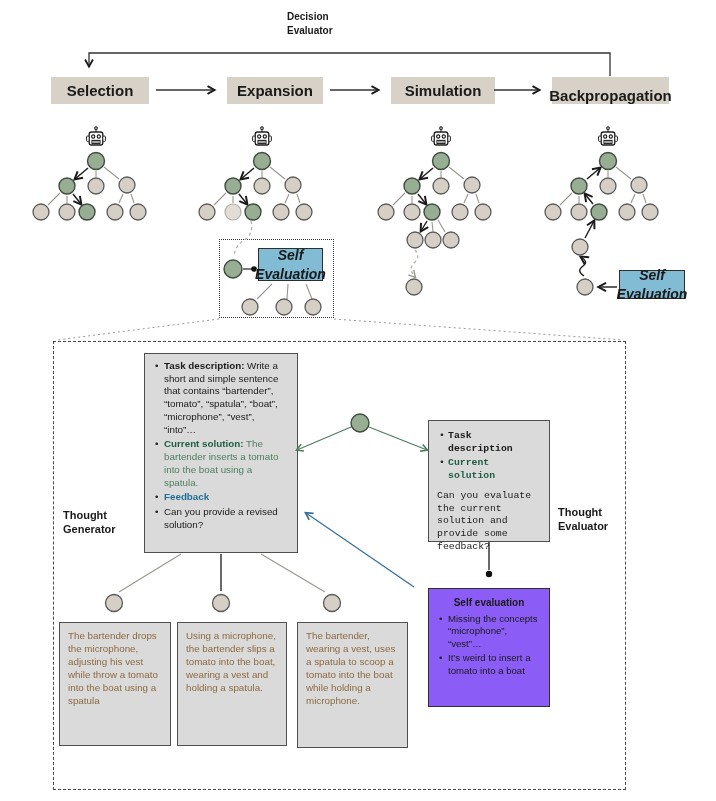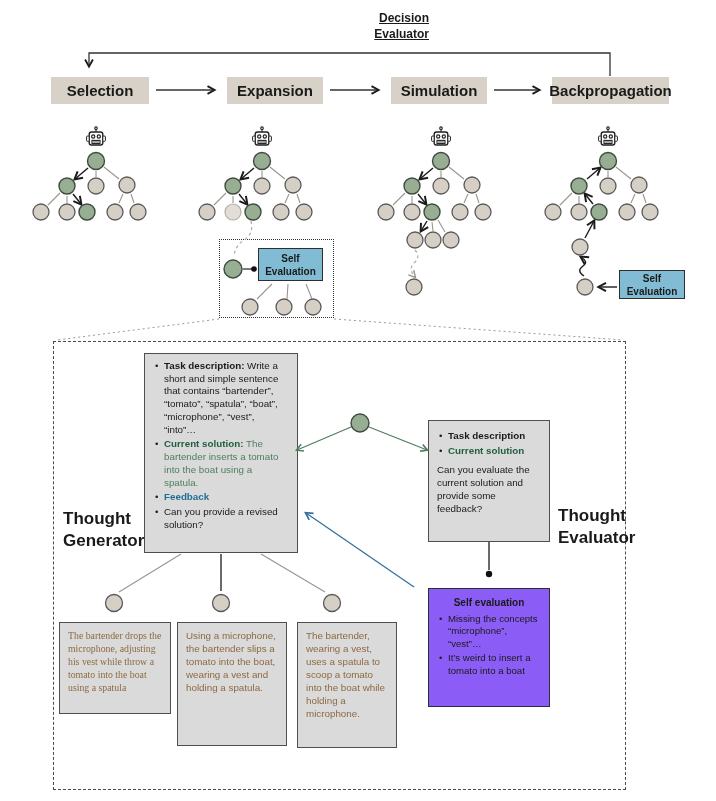--- a/index.html
+++ b/index.html
@@ -1,34 +1,34 @@
 <!DOCTYPE html>
 <html><head>
 <meta charset="utf-8">
 <style>
   html,body{margin:0;padding:0;background:#fff;}
   body{width:716px;height:801px;position:relative;font-family:"Liberation Sans",sans-serif;color:#1a1a1a;}
   .abs{position:absolute;box-sizing:border-box;}
-  .title{left:287px;top:10px;width:142px;text-align:right;font-weight:bold;font-size:12px;line-height:1.35;text-decoration:underline;}
+  .title{left:287px;top:10px;width:142px;text-align:left;font-weight:bold;font-size:10px;line-height:1.35;}
   .stage{background:#d7d1c7;display:flex;align-items:center;justify-content:center;font-weight:bold;font-size:15px;height:27px;top:77px;}
-  .blue-sm{background:#82bcd4;border:1.5px solid #2e2e2e;display:flex;flex-direction:column;align-items:center;justify-content:center;font-weight:bold;font-size:10px;line-height:1.3;text-align:center;}
+  .blue-sm{background:#82bcd4;border:1.5px solid #2e2e2e;display:flex;flex-direction:column;align-items:center;justify-content:center;font-weight:bold;font-size:14px;line-height:1.3;text-align:center;font-style:italic;}
   .dotted-box{border:1.3px dotted #333;background:transparent;}
   .big-dash{border:1.5px dashed #4a4a4a;background:transparent;}
   .panel{background:#dadada;border:1.5px solid #4f4f4f;font-size:9.8px;line-height:1.3;}
   .panel-l{padding:6px 8px;}
   .panel-r{padding:9px 7px 8px 8px;}
   ul.blt{margin:0;padding:0;list-style:none;}
   ul.blt li{position:relative;padding-left:11px;margin-bottom:2px;}
   ul.blt li::before{content:"\2022";position:absolute;left:2px;color:#222;}
   .bl{font-weight:bold;}
   .g-label{color:#1e5f41;font-weight:bold;}
   .g-text{color:#4e7f60;}
   .b-label{color:#1f6e96;font-weight:bold;}
   .pre{white-space:pre-wrap;}
-  .side-label{font-weight:bold;font-size:17px;line-height:1.3;}
+  .side-label{font-weight:bold;font-size:11px;line-height:1.3;}
   .sol{background:#dadada;border:1.5px solid #4f4f4f;color:#8c6a41;font-size:9.8px;line-height:1.32;padding:7px 8px;top:622px;}
   .blue-big{background:#8b5cf6;border:1.5px solid #2e2e2e;padding:7px 8px;font-size:9.6px;line-height:1.3;}
   .blue-big .ttl{font-weight:bold;font-size:10px;text-align:center;margin-bottom:4px;}
   svg.overlay{position:absolute;left:0;top:0;z-index:6;pointer-events:none;}
   .edge{stroke:#9a958d;stroke-width:1.1;fill:none;}
   .aedge{stroke:#1a1a1a;stroke-width:1.4;fill:none;}
   .flow{stroke:#333;stroke-width:1.3;fill:none;}
   .ng{fill:#97ae93;stroke:#3f4b40;stroke-width:1.4;}
   .nx{fill:#d6cfc6;stroke:#5a5a5a;stroke-width:1.3;}
   .nf{fill:#e2ddd6;stroke:#b3aea6;stroke-width:1.2;}
@@ -44,24 +44,24 @@
   <div>Decision</div>
   <div>Evaluator</div>
 </div>
 
 <div class="abs stage" style="left:51px;width:98px;">
     <span>Selection</span>
   </div>
 <div class="abs stage" style="left:227px;width:96px;">
     <span>Expansion</span>
   </div>
-<div class="abs stage" style="left:391px;width:96px;">
+<div class="abs stage" style="left:391px;width:104px;">
     <span>Simulation</span>
   </div>
-<div class="abs stage" style="left:552px;width:117px;">
+<div class="abs stage" style="left:552px;width:117px;align-items:flex-end;">
     <span>Backpropagation</span>
   </div>
 
 <div class="abs blue-sm" style="left:258px;top:248px;width:65px;height:33px;">
   <span>Self</span>
   <span>Evaluation</span>
 </div>
 <div class="abs blue-sm" style="left:619px;top:270px;width:66px;height:29px;">
   <span>Self</span>
   <span>Evaluation</span>
@@ -72,21 +72,21 @@
 
 <div class="abs panel panel-l" style="left:144px;top:353px;width:154px;height:200px;">
   <ul class="blt">
     <li><span class="bl">Task description:</span><span class="pre"> Write a short and simple sentence that contains “bartender”, “tomato”, “spatula”, “boat”, “microphone”, “vest”, “into”…</span></li>
     <li><span class="g-label">Current solution:</span><span class="g-text pre"> The bartender inserts a tomato into the boat using a spatula.</span></li>
     <li><span class="b-label">Feedback</span></li>
     <li><span>Can you provide a revised solution?</span></li>
   </ul>
 </div>
 
-<div class="abs panel panel-r" style="left:428px;top:420px;width:122px;height:122px;">
+<div class="abs panel panel-r" style="left:428px;top:420px;width:122px;height:122px;font-family:Liberation Mono, monospace;">
   <ul class="blt">
     <li><span class="bl">Task description</span></li>
     <li><span class="g-label">Current solution</span></li>
   </ul>
   <div style="margin-top:7px;">Can you evaluate the current solution and provide some feedback?</div>
 </div>
 
 <div class="abs side-label" style="left:63px;top:508px;">
   <div>Thought</div>
   <div>Generator</div>
@@ -97,23 +97,23 @@
 </div>
 
 <div class="abs blue-big" style="left:428px;top:588px;width:122px;height:119px;">
   <div class="ttl">Self evaluation</div>
   <ul class="blt">
     <li><span>Missing the concepts “microphone”, “vest”…</span></li>
     <li><span>It’s weird to insert a tomato into a boat</span></li>
   </ul>
 </div>
 
-<div class="abs sol" style="left:59px;width:112px;height:92px;font-family:Liberation Serif, serif;"><span>The bartender drops the microphone, adjusting his vest while throw a tomato into the boat using a spatula</span></div>
+<div class="abs sol" style="left:59px;width:112px;height:124px;"><span>The bartender drops the microphone, adjusting his vest while throw a tomato into the boat using a spatula</span></div>
 <div class="abs sol" style="left:177px;width:110px;height:124px;"><span>Using a microphone, the bartender slips a tomato into the boat, wearing a vest and holding a spatula.</span></div>
-<div class="abs sol" style="left:297px;width:100px;height:126px;"><span>The bartender, wearing a vest, uses a spatula to scoop a tomato into the boat while holding a microphone.</span></div>
+<div class="abs sol" style="left:297px;width:111px;height:126px;"><span>The bartender, wearing a vest, uses a spatula to scoop a tomato into the boat while holding a microphone.</span></div>
 
 <svg class="overlay" width="716" height="801" viewBox="0 0 716 801">
   <defs>
     <marker id="mB" markerWidth="9" markerHeight="9" refX="6" refY="4" orient="auto">
         <path d="M1,1 L6.5,4 L1,7" fill="none" stroke="#1a1a1a" stroke-width="1.4"></path>
       </marker>
     <marker id="mGr" markerWidth="9" markerHeight="9" refX="6" refY="4" orient="auto">
         <path d="M1,1 L6.5,4 L1,7" fill="none" stroke="#4f7d5f" stroke-width="1.3"></path>
       </marker>
     <marker id="mBl" markerWidth="9" markerHeight="9" refX="6" refY="4" orient="auto">

